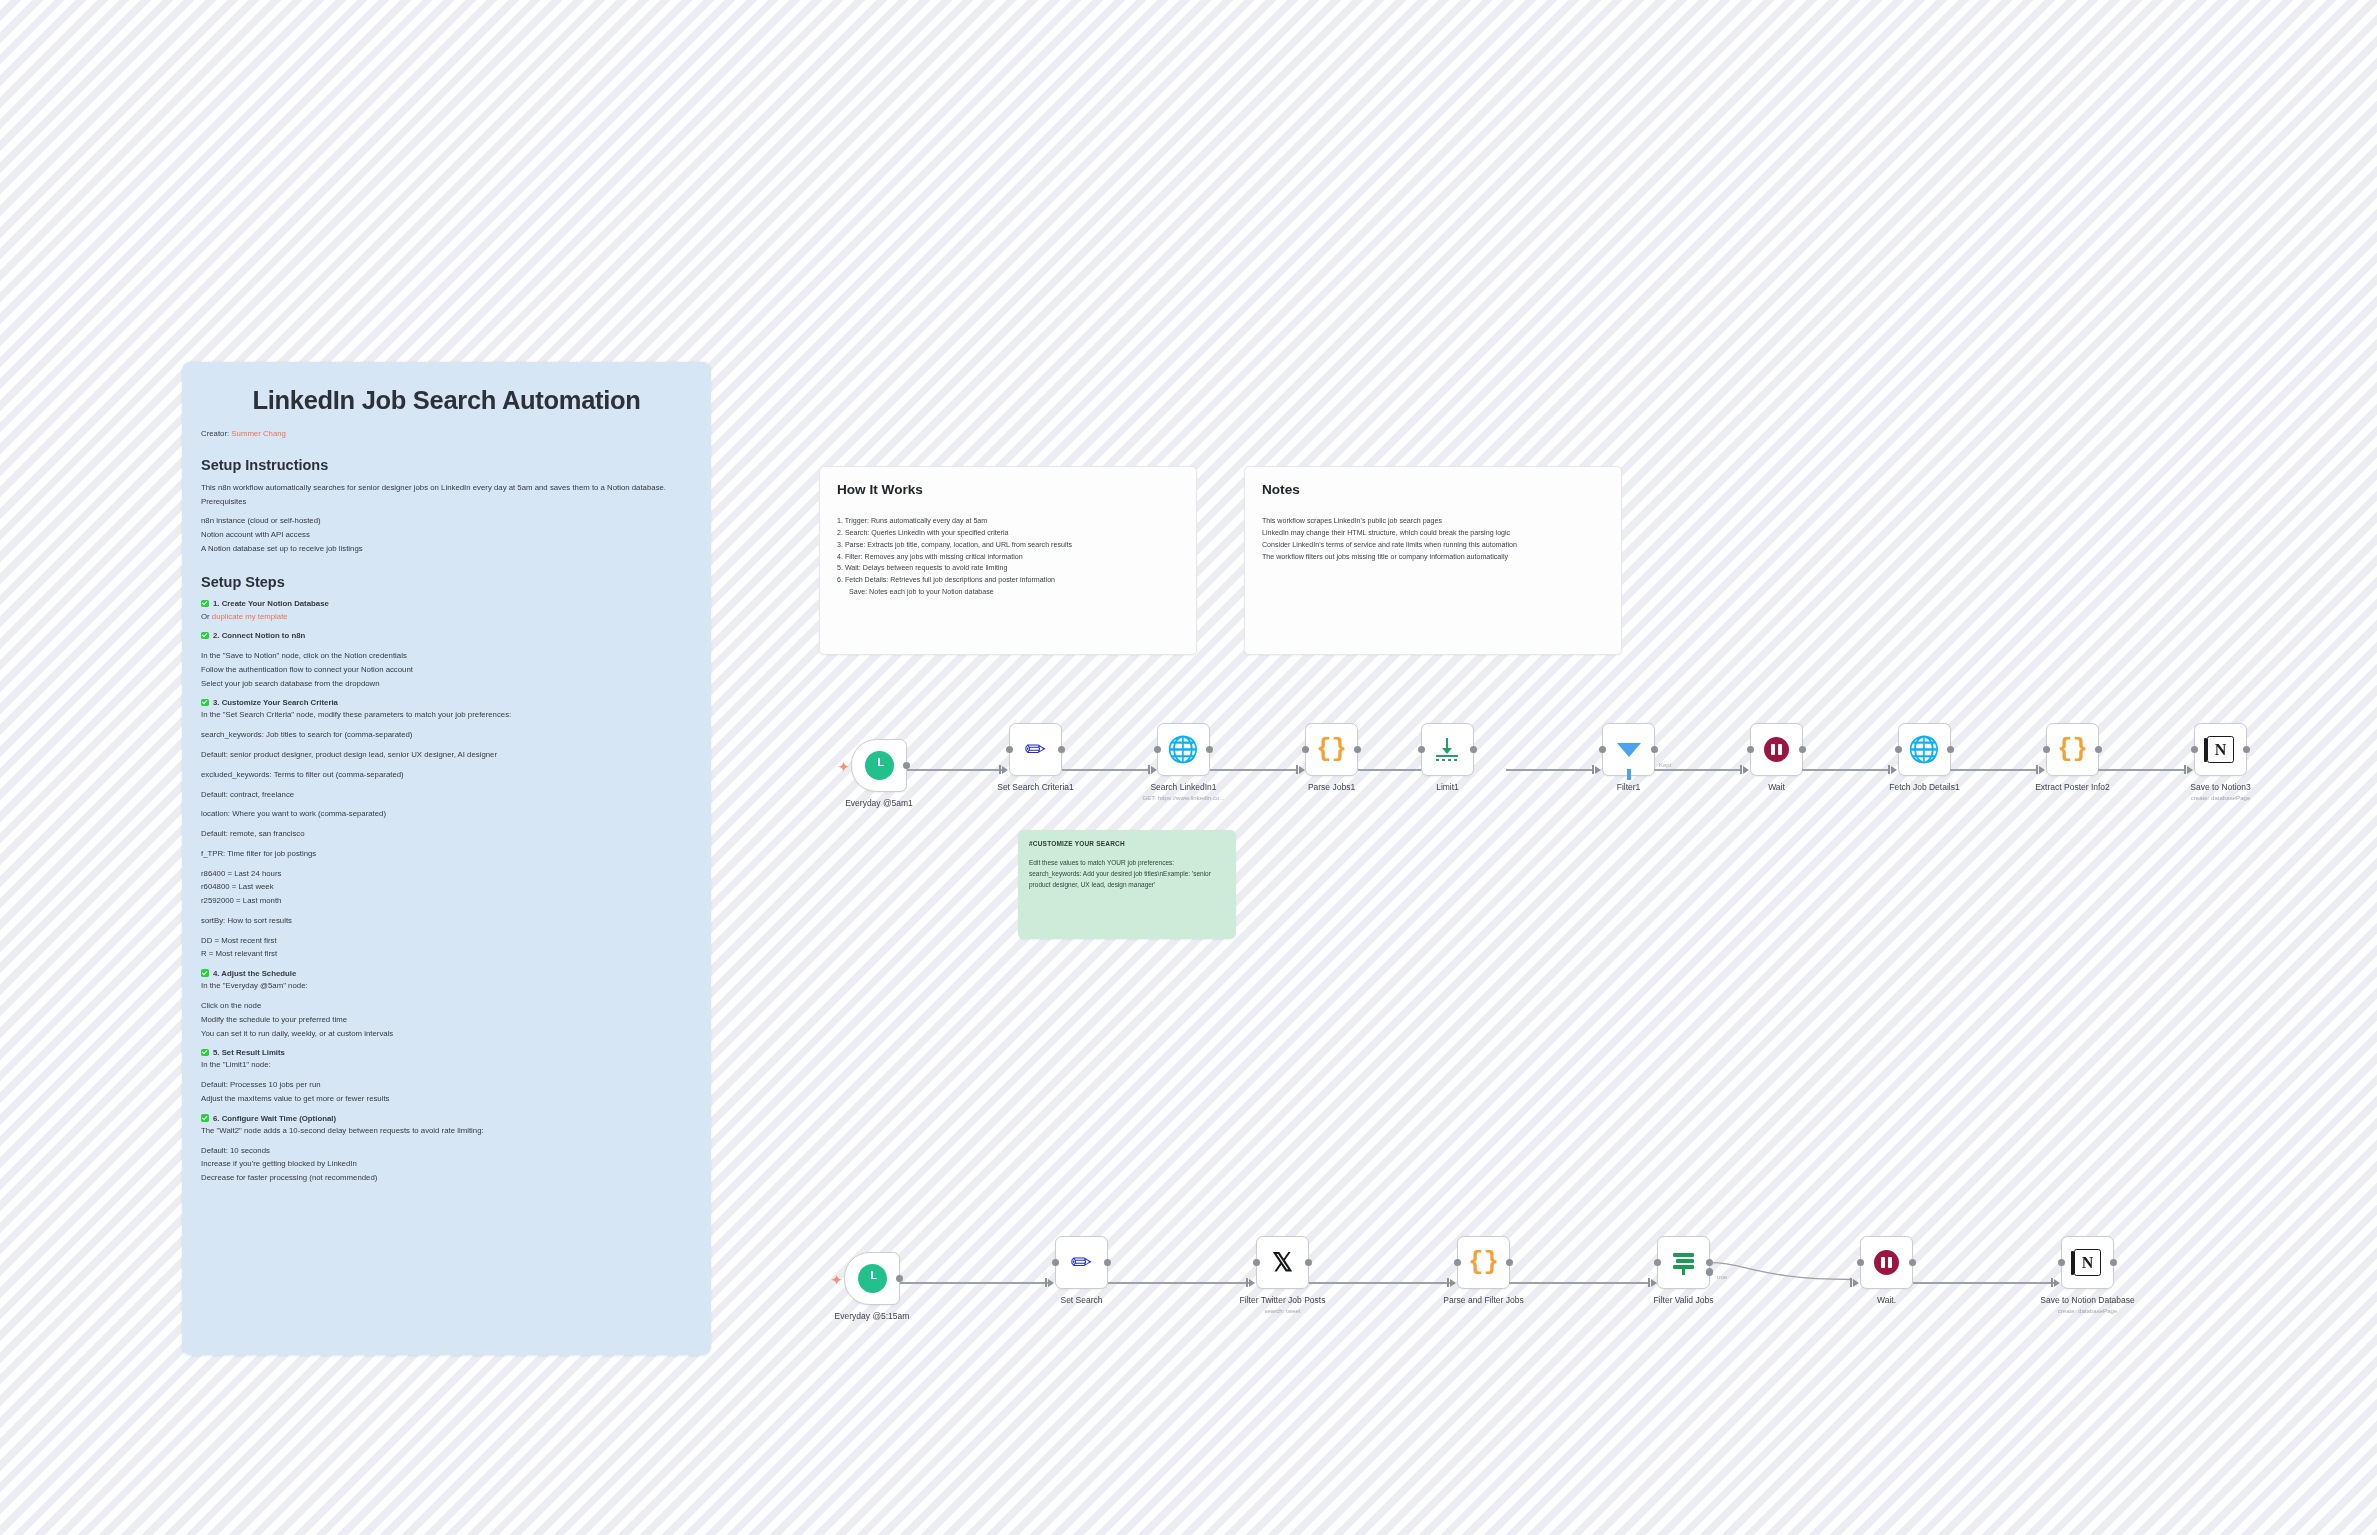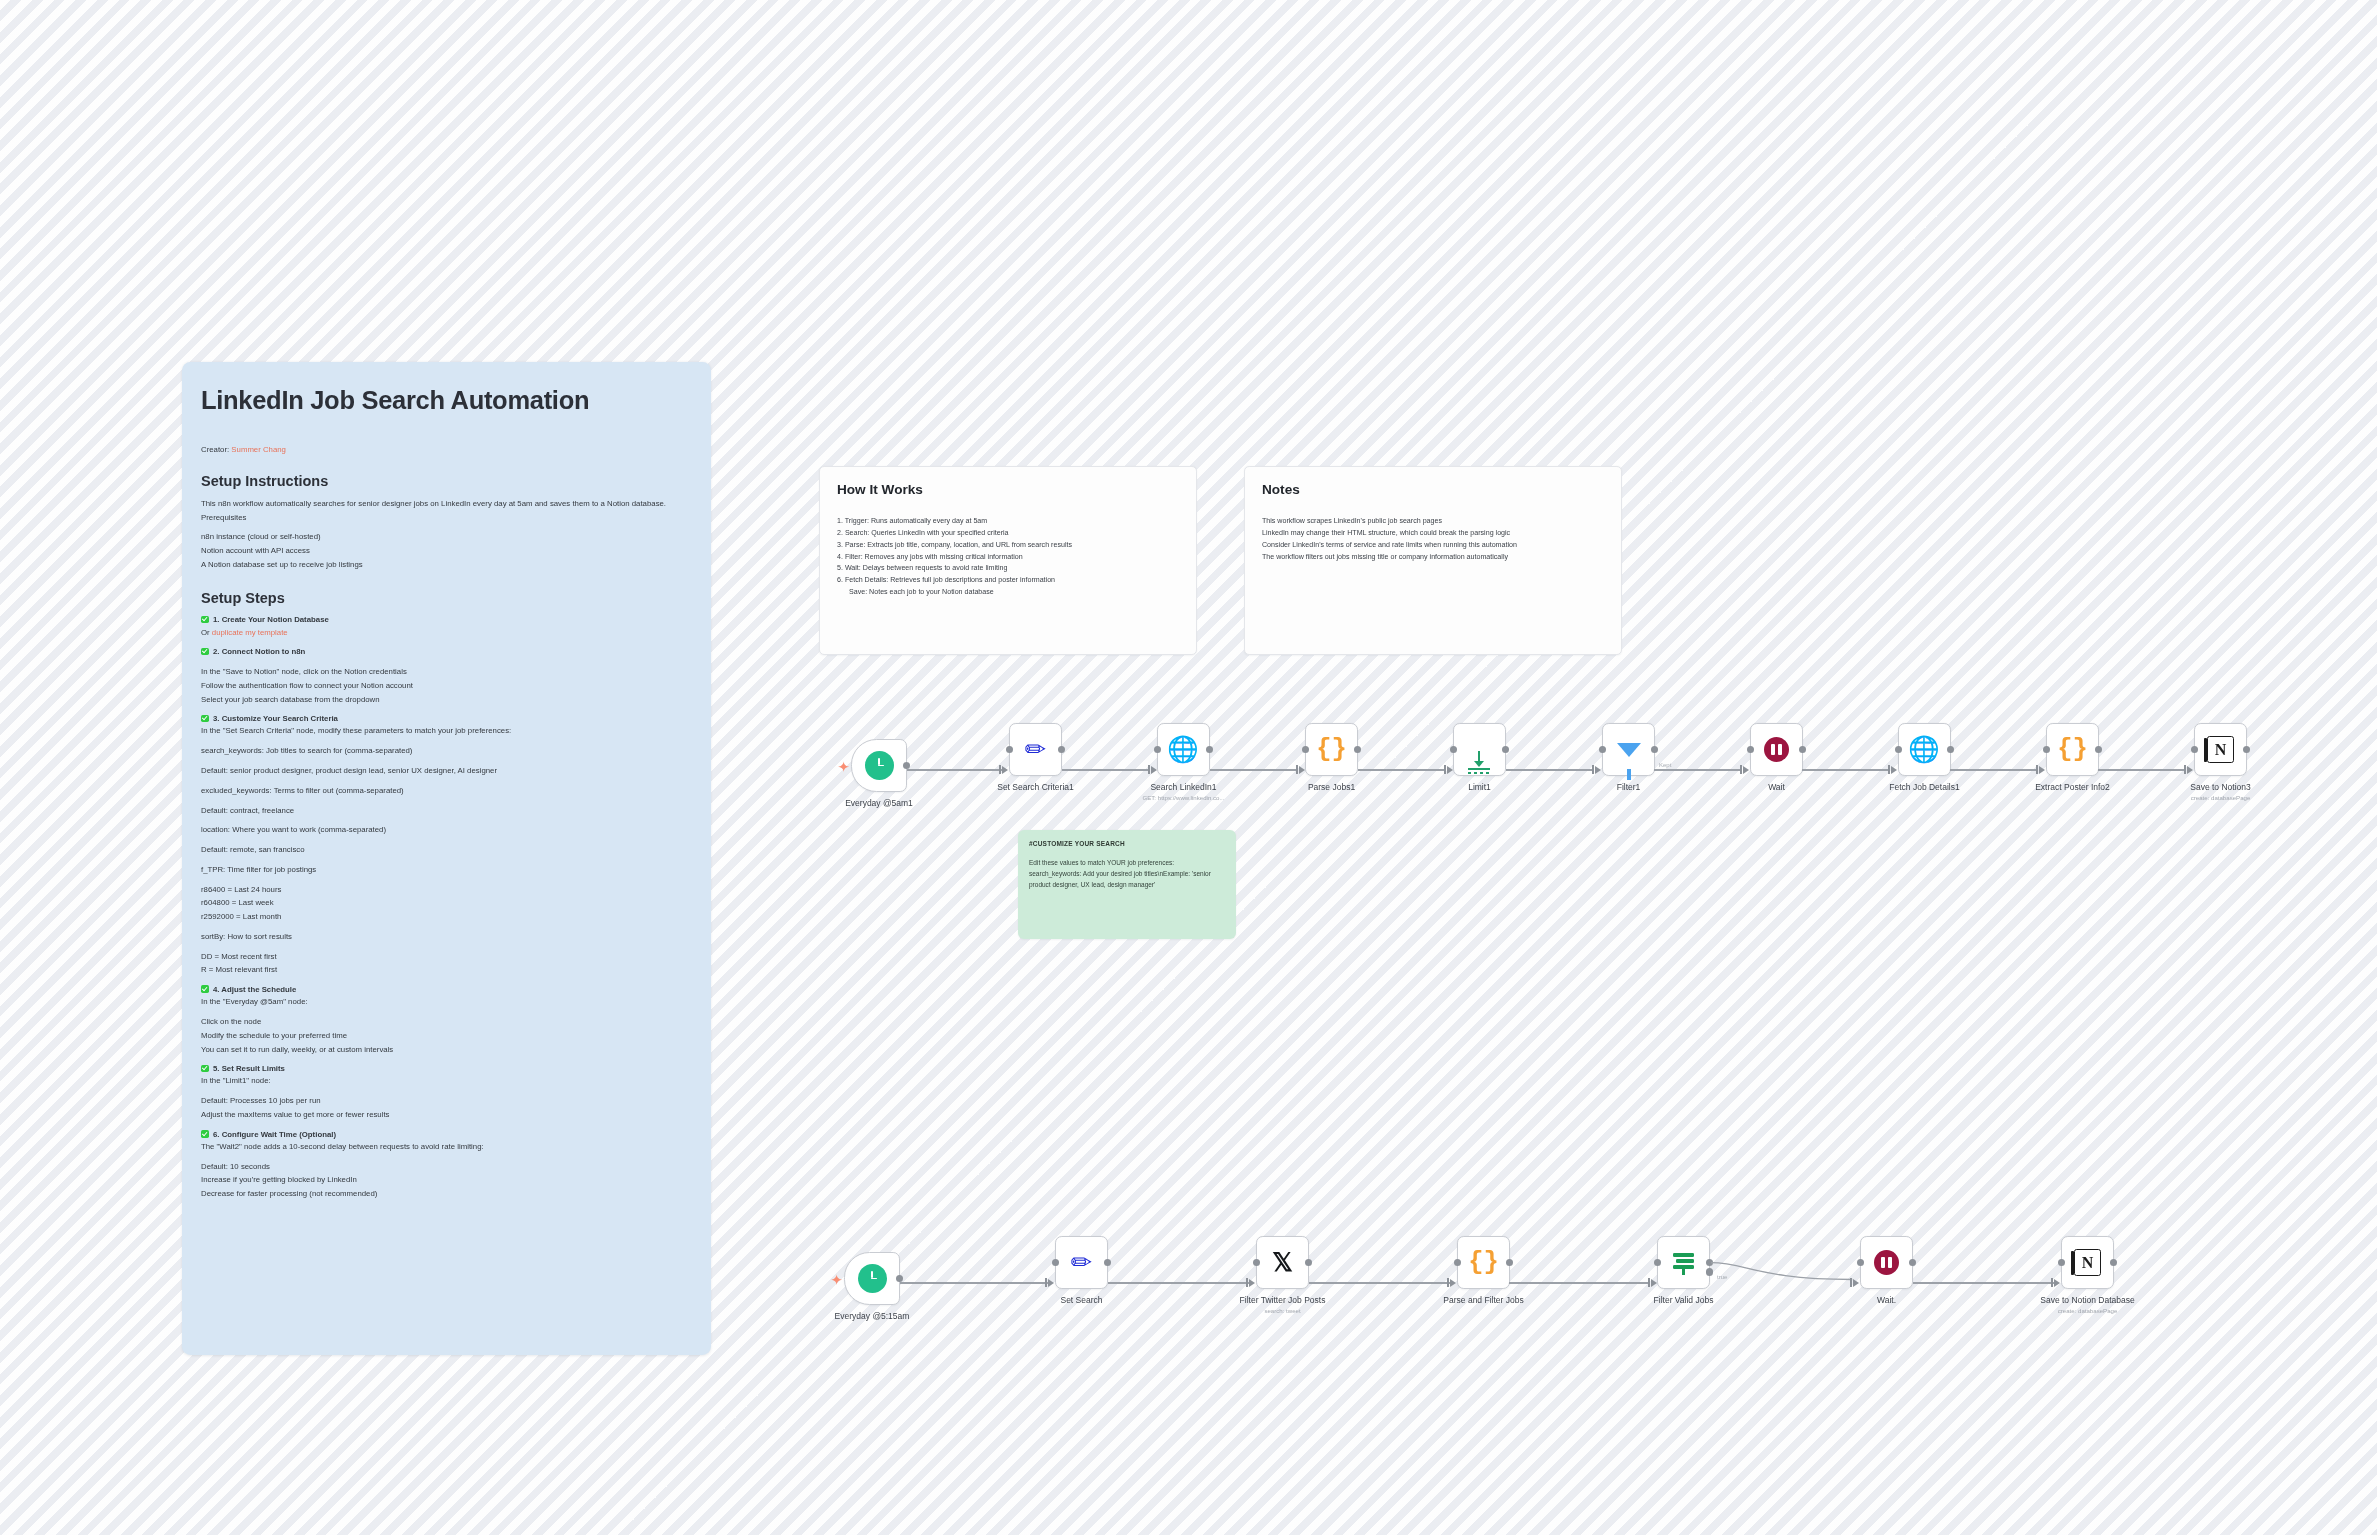--- a/index.html
+++ b/index.html
@@ -29,21 +29,22 @@
     width: 529px; height: 993px;
     background: #d7e6f4;
     border-radius: 8.5px;
     padding: 24px 19px 17px 19px;
     box-shadow: 0 0.9px 2.6px rgba(40,50,70,0.10);
     overflow: hidden;
   }
   .doc-title {
     font-size: 25.5px; font-weight: 700; color: #2c3038;
     letter-spacing: -0.3px; line-height: 1.15;
-    margin-bottom: 30px;
+    margin-bottom: 14px;
+    text-align: center;
   }
   .doc-h2 {
     font-size: 14.5px; font-weight: 700; color: #2c3038;
     margin-top: 19px; margin-bottom: 8.5px;
   }
   .doc-p {
     font-size: 7.8px; color: #34393f; line-height: 1.55;
     margin-bottom: 7.7px;
   }
   .doc-p.tight { margin-bottom: 1.7px; }
@@ -403,21 +404,21 @@
 
     <div class="node" style="left:454px; top:0px;">
       <div class="ic-code">{}</div>
       <span class="port in"></span>
       <span class="port out"></span>
       <span class="node-label">Parse Jobs1</span>
     </div>
     <div class="wire" style="left:507px; width:88px;"></div>
     <div class="arrow" style="left:596px;"></div>
 
-    <div class="node" style="left:602px; top:0px;align-items:flex-end;">
+    <div class="node" style="left:570px; top:0px;">
       <div class="ic-limit">
         <span class="dl-arrow"></span>
           <span class="dl-head"></span>
           <span class="dl-bar"></span>
           <span class="dl-dash"></span>
       </div>
       <span class="port in"></span>
       <span class="port out"></span>
       <span class="node-label">Limit1</span>
     </div>

